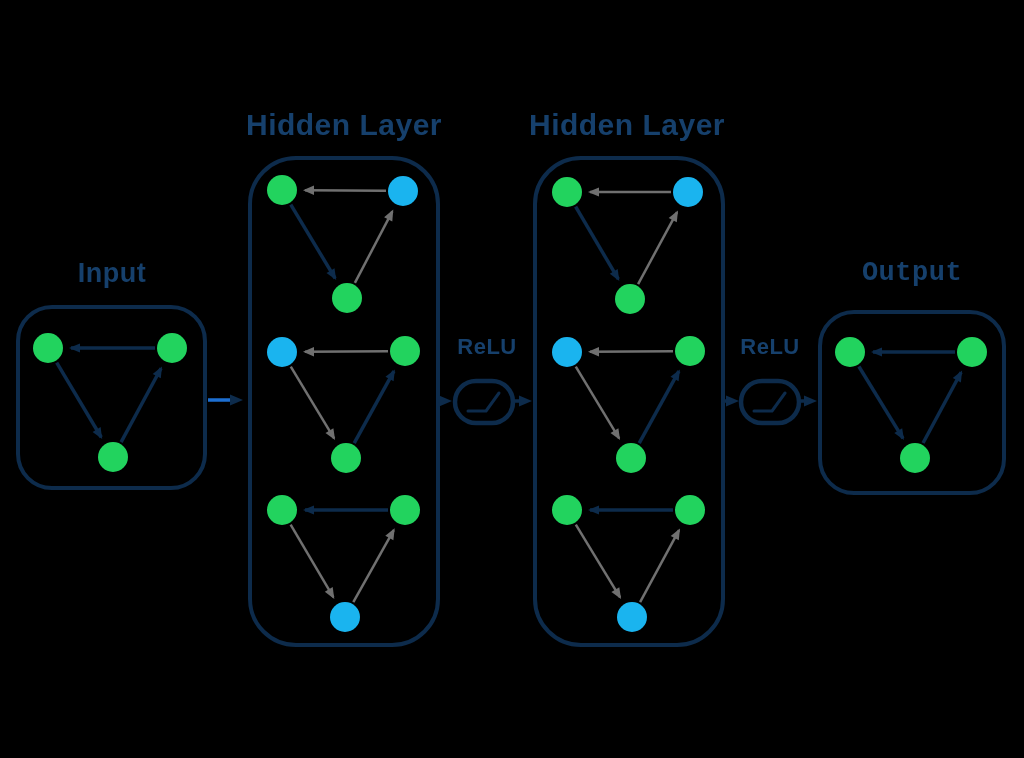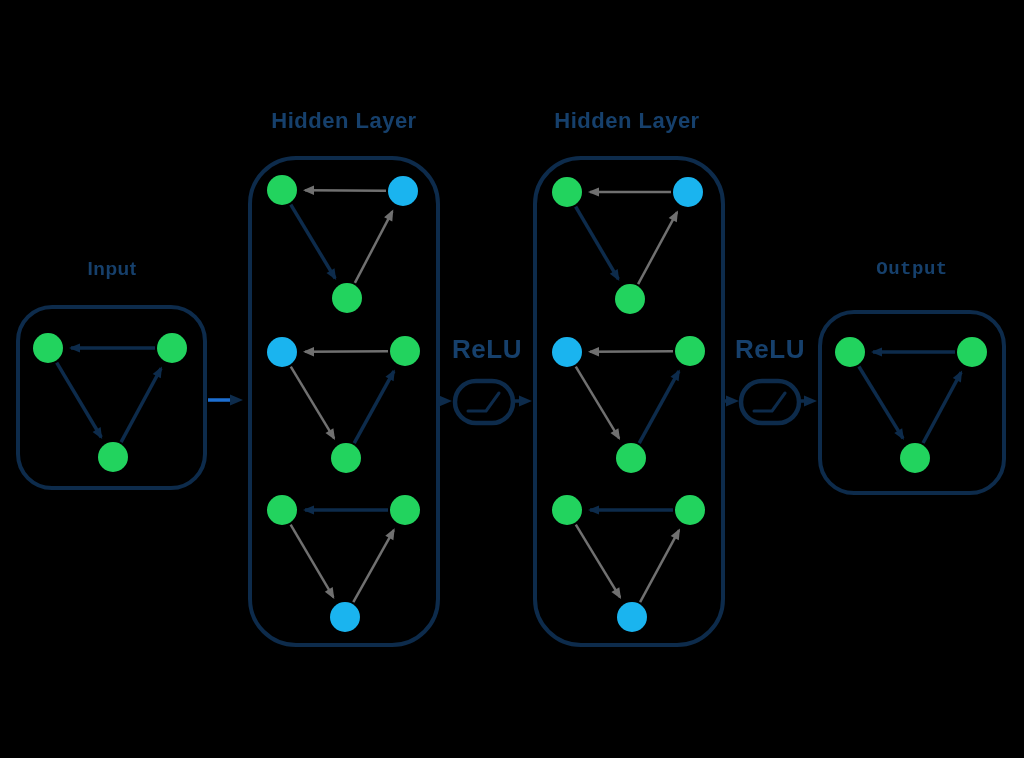--- a/index.html
+++ b/index.html
@@ -1,23 +1,23 @@
 <!DOCTYPE html>
 <html><head>
 <meta charset="utf-8">
 <style>
   html,body{margin:0;padding:0;background:#000;}
   .canvas{position:relative;width:1024px;height:758px;background:#000;overflow:hidden;
           font-family:"Liberation Sans","DejaVu Sans",sans-serif;}
   svg{position:absolute;left:0;top:0;}
   .label{position:absolute;transform:translateX(-50%);font-weight:bold;color:#16406c;
          white-space:nowrap;letter-spacing:0.5px;}
-  .title{font-size:22px;}
-  .io{font-size:19px;text-align:center;}
-  .relu-label{font-size:26px;letter-spacing:0.5px;}
+  .title{font-size:30px;}
+  .io{font-size:27px;text-align:center;}
+  .relu-label{font-size:22px;letter-spacing:0.5px;}
 </style>
 </head>
 <body>
 
 <div class="canvas">
   <svg id="diagram" width="1024" height="758" viewBox="0 0 1024 758">
       <rect x="18" y="307" width="187" height="181" rx="34" ry="34" fill="none" stroke="#0d2b4b" stroke-width="4"></rect>
       <rect x="250" y="158" width="188" height="487" rx="46" ry="46" fill="none" stroke="#0d2b4b" stroke-width="4"></rect>
       <rect x="535" y="158" width="188" height="487" rx="46" ry="46" fill="none" stroke="#0d2b4b" stroke-width="4"></rect>
       <rect x="820" y="312" width="184" height="181" rx="34" ry="34" fill="none" stroke="#0d2b4b" stroke-width="4"></rect>

